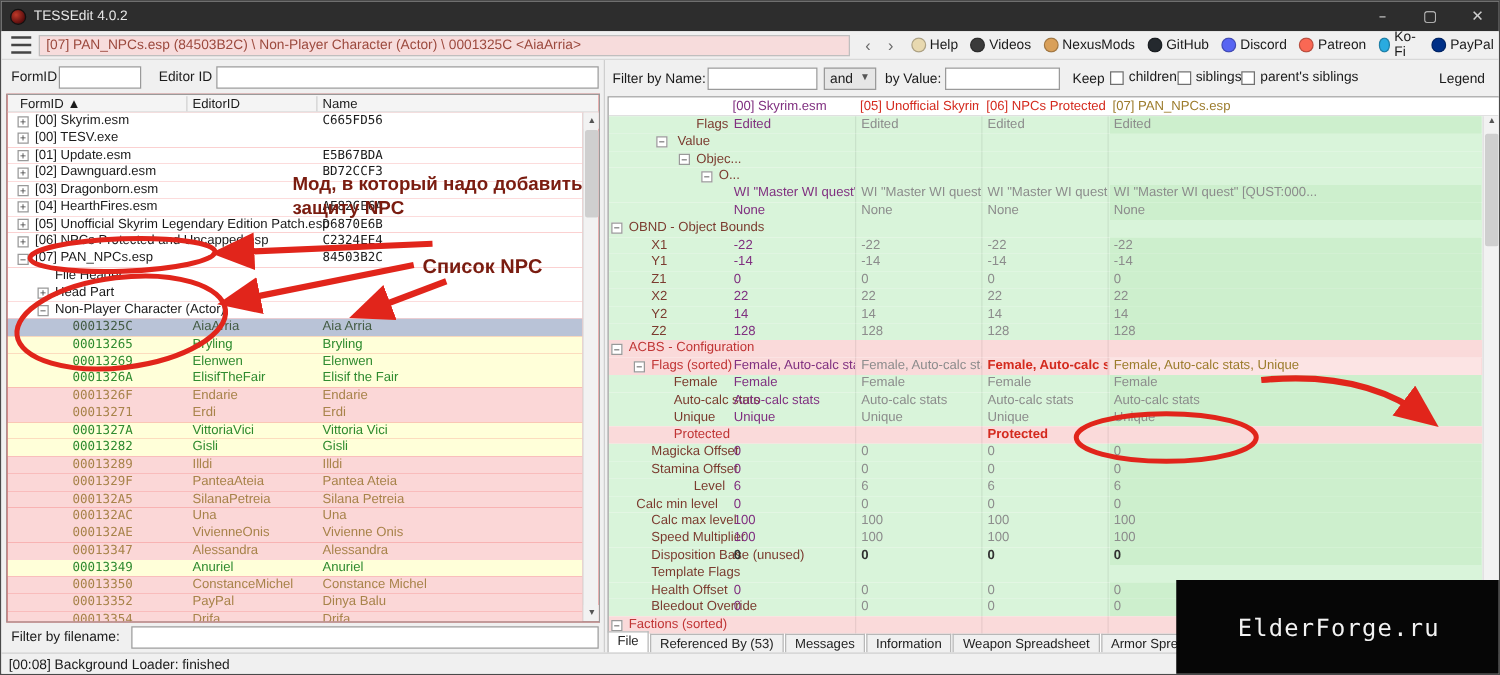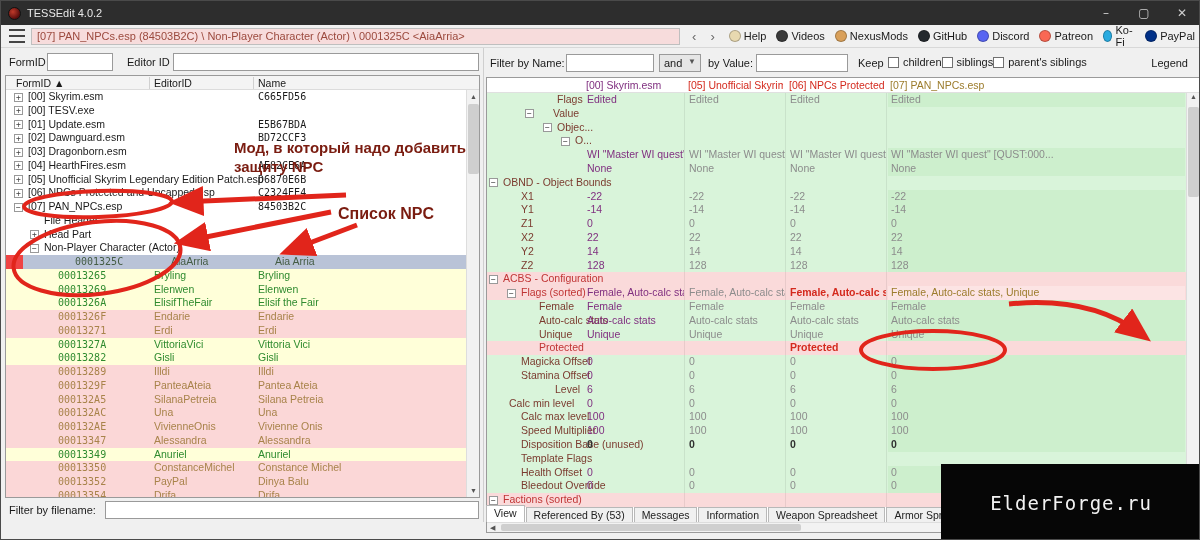--- a/index.html
+++ b/index.html
@@ -39,21 +39,21 @@
   .tree { position:absolute; left:4px; top:27px; width:475px; height:423px; background:#ef4444; border:1px solid #9a9a9a; overflow:hidden; }
   .tree-head { position:relative; height:14px; background:#f4f4f4; border-bottom:1px solid #dcdcdc; font-size:10.5px; }
   .tree-head span { position:absolute; top:1px; }
   .th-formid { left:10px; } .th-editor { left:148px; } .th-name { left:252px; }
   .th-sep { position:absolute; top:1px; width:1px; height:12px; background:#d0d0d0; }
   .lt-rows { position:absolute; left:0; top:14px; right:13px; bottom:0; }
   .lt-row { position:relative; height:13.75px; width:100%; font-size:10.5px; line-height:13.5px; white-space:nowrap; }
   .lt-row.plain { background:#fff; }
   .lt-row.yellow { background:#ffffd9; color:#2f8b2f; }
   .lt-row.pink { background:#fbd7d7; color:#a8834a; }
-  .lt-row.selected { background:#b9c3d7; color:#445c44;margin-left:17px; }
+  .lt-row.selected { background:#b9c3d7; color:#445c44; }
   .lt-row .cell { position:absolute; top:0; }
   .c-id { left:52px; font-family:"DejaVu Sans Mono", monospace; font-size:10px; }
   .c-ed { left:148px; } .c-nm { left:252px; }
   .exp { position:absolute; top:2.5px; width:9px; height:9px; background:#fff; border:1px solid #999; font-size:8px; line-height:7px; text-align:center; color:#444; font-family:"DejaVu Sans Mono", monospace; }
   .vsb { position:absolute; top:14px; right:0; width:13px; bottom:0; background:#f2f2f2; border-left:1px solid #ddd; }
   .vsb .up, .vsb .dn { position:absolute; left:0; width:13px; height:13px; color:#555; font-size:7px; text-align:center; line-height:13px; background:#f2f2f2; }
   .vsb .up { top:0; } .vsb .dn { bottom:0; }
   .vsb .thumb { position:absolute; left:1px; width:11px; background:#cfcfcf; border-radius:2px; }
   
   .lp-fname { position:absolute; left:0; top:452px; width:482px; height:22px; }
@@ -381,21 +381,21 @@
             <span class="g-cell c0 vc-purple" style="left: 97px; width: 100px; padding-left: 3px;">Edited</span>
             <span class="gsep" style="left: 197px;"></span>
             <span class="g-cell c1 vc-gray" style="left: 199px; width: 99px; padding-left: 3px;">Edited</span>
             <span class="gsep" style="left: 298px;"></span>
             <span class="g-cell c2 vc-gray" style="left: 300px; width: 99px; padding-left: 3px;">Edited</span>
             <span class="gsep" style="left: 399px;"></span>
             <span class="g-cell c3 vc-gray" style="left: 401px; width: 297px; padding-left: 3px;">Edited</span>
           </div>
           <div class="g-row green">
             <span class="exp" style="left: 38px;">−</span>
-            <span class="rl" style="left: 66px;">Value</span>
+            <span class="rl" style="left: 55px;">Value</span>
             <span class="g-cell c0" style="left: 97px; width: 100px; padding-left: 3px;"></span>
             <span class="gsep" style="left: 197px;"></span>
             <span class="g-cell c1" style="left: 199px; width: 99px; padding-left: 3px;"></span>
             <span class="gsep" style="left: 298px;"></span>
             <span class="g-cell c2" style="left: 300px; width: 99px; padding-left: 3px;"></span>
             <span class="gsep" style="left: 399px;"></span>
             <span class="g-cell c3" style="left: 401px; width: 297px; padding-left: 3px;"></span>
           </div>
           <div class="g-row green">
             <span class="exp" style="left: 56px;">−</span>
@@ -686,30 +686,33 @@
         <span class="up" style="position:absolute;top:0;left:0;width:13px;text-align:center;font-size:7px;color:#555">▲</span>
         <span class="thumb" style="position:absolute;top:14px;left:1px;width:11px;height:90px;background:#cfcfcf;border-radius:2px"></span>
       </div>
       <div class="g-hsb">
         <span class="hsb-ar" style="left:3px">◀</span>
         <span class="thumb"></span>
         <span class="hsb-ar" style="right:3px">▶</span>
       </div>
     </div>
     <div class="tabs">
-        <span class="tab active">View</span>
+        <span class="tab active">File</span>
         <span class="tab">Referenced By (53)</span>
         <span class="tab">Messages</span>
         <span class="tab">Information</span>
         <span class="tab">Weapon Spreadsheet</span>
         <span class="tab">Armor Spreadsheet</span>
         <span class="tab">Ammunition Spreadshe</span>
       </div>
   </div>
 
+  <div class="statusbar">
+    <span>[00:08] Background Loader: finished</span>
+  </div>
 
   <div class="watermark">
     <span>ElderForge.ru</span>
   </div>
 
   <div class="ann-text" id="ann1">
     <div>Мод, в который надо добавить</div>
     <div>защиту NPC</div>
   </div>
   <div class="ann-text" id="ann2">Список NPC</div>

